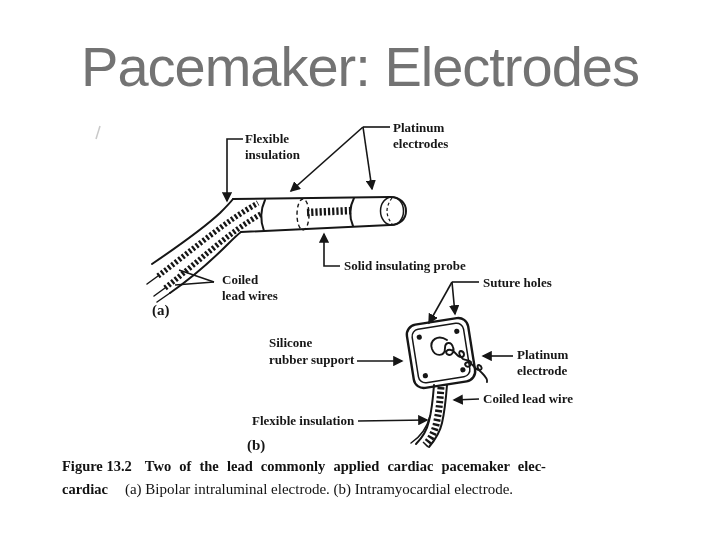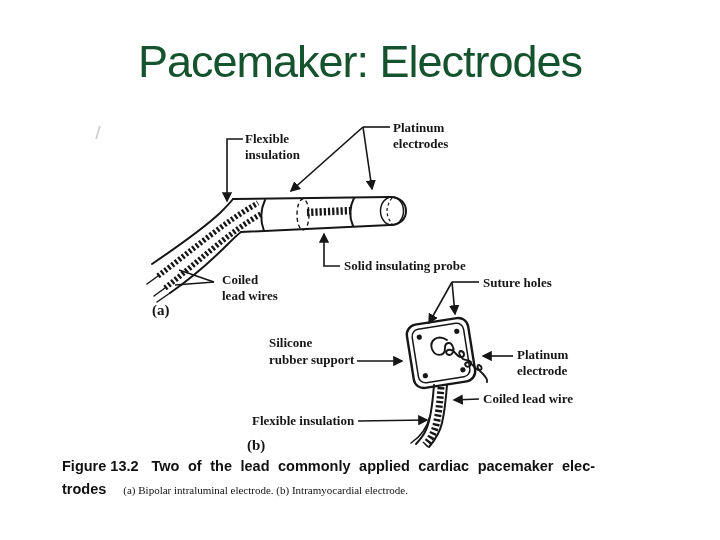--- a/index.html
+++ b/index.html
@@ -9,24 +9,24 @@
     background:#ffffff;
     overflow:hidden;
     font-family:"Liberation Sans", sans-serif;
     color:#141414;
   }
   .title{
     position:absolute;
     top:38px;left:0;width:720px;
     text-align:center;
     font-family:"Liberation Sans", sans-serif;
-    font-size:45px;
+    font-size:56px;
     letter-spacing:-1px;
     line-height:1.05;
-    color:#14532d;
+    color:#737373;
     white-space:nowrap;
   }
   svg.figure{position:absolute;left:0;top:95px;}
   
   .ln{stroke:#161616;fill:none;stroke-width:2;stroke-linecap:round;}
   .thin{stroke:#161616;fill:none;stroke-width:1.5;stroke-linecap:round;}
   .leader{stroke:#161616;fill:none;stroke-width:1.6;stroke-linejoin:miter;}
   .coil{stroke:#161616;fill:none;stroke-width:5.5;stroke-dasharray:2.3 2.1;}
   .coilband{stroke:#161616;fill:none;stroke-width:7.5;stroke-dasharray:2.2 2;}
   .coilstrip{stroke:#161616;fill:none;stroke-width:7;stroke-dasharray:2.4 2.2;}
@@ -45,28 +45,28 @@
     fill:#161616;
   }
   .artifact{stroke:#c9c9c9;stroke-width:1.5;fill:none;}
   .caption{
     position:absolute;
     left:62px;top:455px;width:606px;
     line-height:21.5px;
     color:#111;
   }
   .cap-bold{
-    font-family:Liberation Sans, sans-serif;
+    font-family:Liberation Serif, serif;
     font-weight:bold;
     font-size:14.5px;
   }
   .cap-rest{margin-left:13px;word-spacing:4.5px;}
   .cap-serif{
     font-family:"Liberation Serif", serif;
-    font-size:11px;
+    font-size:15px;
     margin-left:17px;
   }
 </style>
 </head>
 <body>
 
 <div class="slide">
 
   <div class="title">Pacemaker: Electrodes</div>
 
@@ -190,17 +190,17 @@
 
       <text class="tag" x="247" y="450">(b)</text>
     </g>
   </svg>
 
   <div class="caption">
     <div>
       <span class="cap-bold">Figure 13.2</span><span class="cap-bold cap-rest">Two of the lead commonly applied cardiac pacemaker elec-</span>
     </div>
     <div>
-      <span class="cap-bold">trodes</span><span class="cap-serif">(a) Bipolar intraluminal electrode. (b) Intramyocardial electrode.</span>
+      <span class="cap-bold">cardiac</span><span class="cap-serif">(a) Bipolar intraluminal electrode. (b) Intramyocardial electrode.</span>
     </div>
   </div>
 
 </div>
 
 </body></html>

